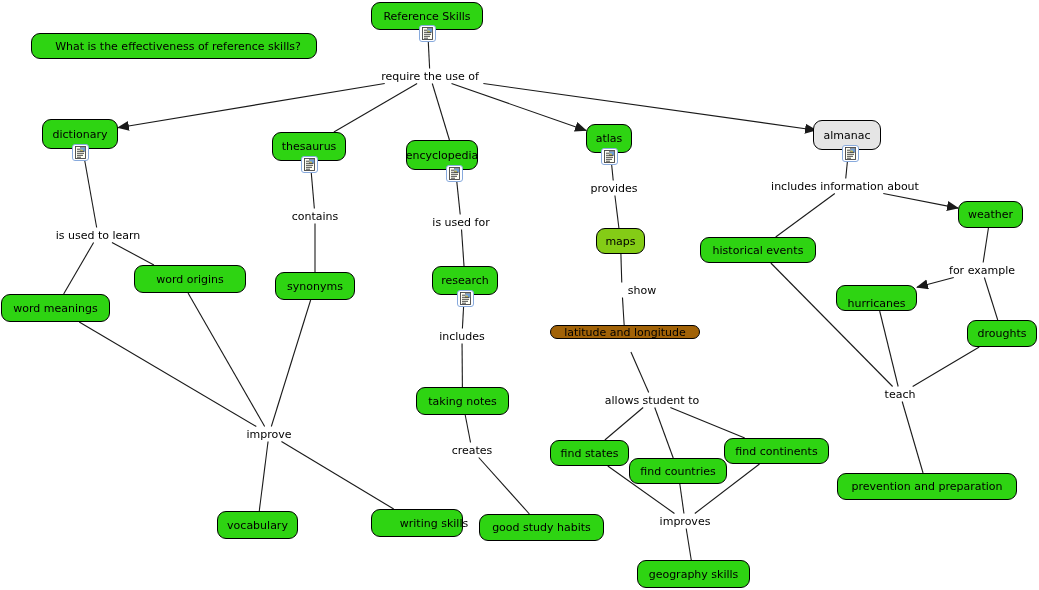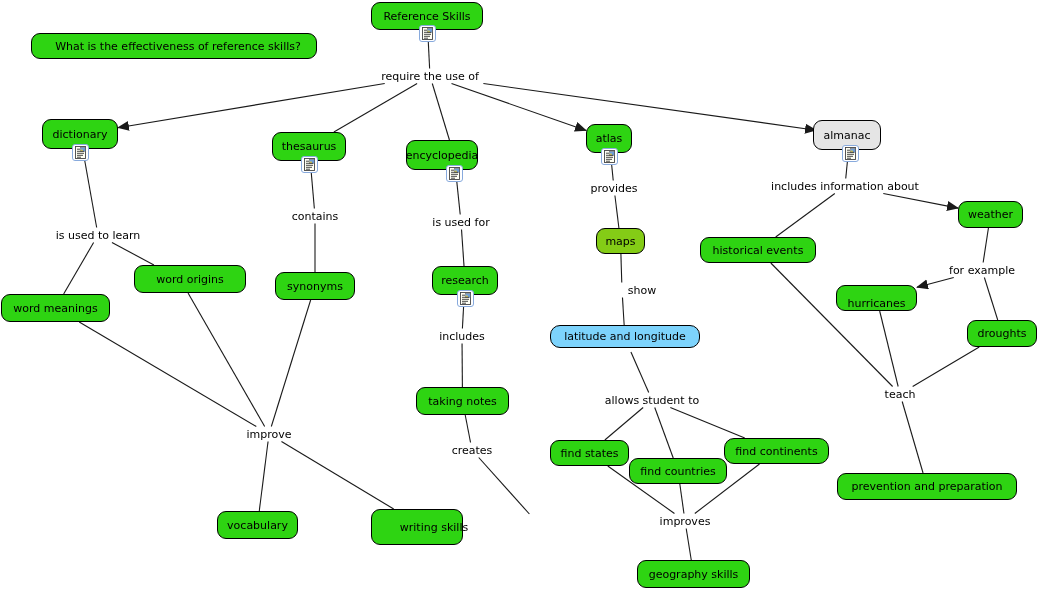--- a/index.html
+++ b/index.html
@@ -165,33 +165,36 @@
     <div class="res-icon" style="left: 456.5px; top: 290px;"><svg viewBox="0 0 17 17" width="17" height="17">
         <rect x="0.5" y="0.5" width="16" height="16" rx="2.5" fill="#ffffff" stroke="#88aadd"></rect>
         <rect x="3.5" y="2.5" width="10" height="12" fill="#fffff4" stroke="#444444" stroke-width="0.9"></rect>
         <rect x="8.6" y="3.4" width="4.6" height="3.9" fill="#6f9fd8" stroke="#666666" stroke-width="0.5"></rect>
         <rect x="8.6" y="5.6" width="2.3" height="1.7" fill="#ddcc55"></rect>
         <path d="M5 5.2 H8 M5 7.3 H12 M5 9.3 H12 M5 11.3 H11 M5 13.2 H9" stroke="#333333" stroke-width="0.9" fill="none"></path>
       </svg></div>
     <div class="node" style="left: 596px; top: 228px; width: 49px; height: 26px; background: #84cc16; border-color: rgb(0, 0, 0); align-items: center;">
       <span>maps</span>
     </div>
-    <div class="node" style="left: 550px; top: 325px; width: 150px; height: 23px; background: #7dd3fc; border-color: rgb(0, 0, 0); border-radius: 10px;">
+    <div class="node" style="left: 550px; top: 325px; width: 150px; height: 14px; background: #a16207; border-color: rgb(0, 0, 0);">
       <span>latitude and longitude</span>
     </div>
     <div class="node" style="left: 416px; top: 387px; width: 93px; height: 28px; background: rgb(46, 212, 18); border-color: rgb(0, 0, 0);">
       <span>taking notes</span>
     </div>
+    <div class="node" style="left: 479px; top: 514px; width: 125px; height: 27px; background: rgb(46, 212, 18); border-color: rgb(0, 0, 0);">
+      <span>good study habits</span>
+    </div>
     <div class="node" style="left: 550px; top: 440px; width: 79px; height: 26px; background: rgb(46, 212, 18); border-color: rgb(0, 0, 0);">
       <span>find states</span>
     </div>
     <div class="node" style="left: 629px; top: 458px; width: 98px; height: 26px; background: rgb(46, 212, 18); border-color: rgb(0, 0, 0);">
       <span>find countries</span>
     </div>
-    <div class="node" style="left: 724px; top: 438px; width: 105px; height: 26px; background: rgb(46, 212, 18); border-color: rgb(0, 0, 0); border-radius: 10px;">
+    <div class="node" style="left: 724px; top: 438px; width: 105px; height: 26px; background: rgb(46, 212, 18); border-color: rgb(0, 0, 0);">
       <span>find continents</span>
     </div>
     <div class="node" style="left: 637px; top: 560px; width: 113px; height: 28px; background: rgb(46, 212, 18); border-color: rgb(0, 0, 0);">
       <span>geography skills</span>
     </div>
     <div class="node" style="left: 700px; top: 237px; width: 116px; height: 26px; background: rgb(46, 212, 18); border-color: rgb(0, 0, 0);">
       <span>historical events</span>
     </div>
     <div class="node" style="left: 958px; top: 201px; width: 65px; height: 27px; background: rgb(46, 212, 18); border-color: rgb(0, 0, 0);">
       <span>weather</span>
@@ -201,21 +204,21 @@
     </div>
     <div class="node" style="left: 967px; top: 320px; width: 70px; height: 27px; background: rgb(46, 212, 18); border-color: rgb(0, 0, 0);">
       <span>droughts</span>
     </div>
     <div class="node" style="left: 837px; top: 473px; width: 180px; height: 27px; background: rgb(46, 212, 18); border-color: rgb(0, 0, 0);">
       <span>prevention and preparation</span>
     </div>
     <div class="node" style="left: 217px; top: 511px; width: 81px; height: 28px; background: rgb(46, 212, 18); border-color: rgb(0, 0, 0);">
       <span>vocabulary</span>
     </div>
-    <div class="node" style="left: 371px; top: 509px; width: 92px; height: 36px; background: rgb(46, 212, 18); border-color: rgb(0, 0, 0); padding-left: 34px;">
+    <div class="node" style="left: 371px; top: 509px; width: 92px; height: 28px; background: rgb(46, 212, 18); border-color: rgb(0, 0, 0); padding-left: 34px;">
       <span>writing skills</span>
     </div>
     <div class="linklabel" style="left: 430px; top: 76px; color: rgb(0, 0, 0);">require the use of</div>
     <div class="linklabel" style="left: 98px; top: 235px; color: rgb(0, 0, 0);">is used to learn</div>
     <div class="linklabel" style="left: 315px; top: 216px; color: rgb(0, 0, 0);">contains</div>
     <div class="linklabel" style="left: 461px; top: 222px; color: rgb(0, 0, 0);">is used for</div>
     <div class="linklabel" style="left: 462px; top: 336px; color: rgb(0, 0, 0);">includes</div>
     <div class="linklabel" style="left: 472px; top: 450px; color: rgb(0, 0, 0);">creates</div>
     <div class="linklabel" style="left: 614px; top: 188px; color: rgb(0, 0, 0);">provides</div>
     <div class="linklabel" style="left: 622px; top: 290px; color: rgb(0, 0, 0); margin-left: 20px;">show</div>

